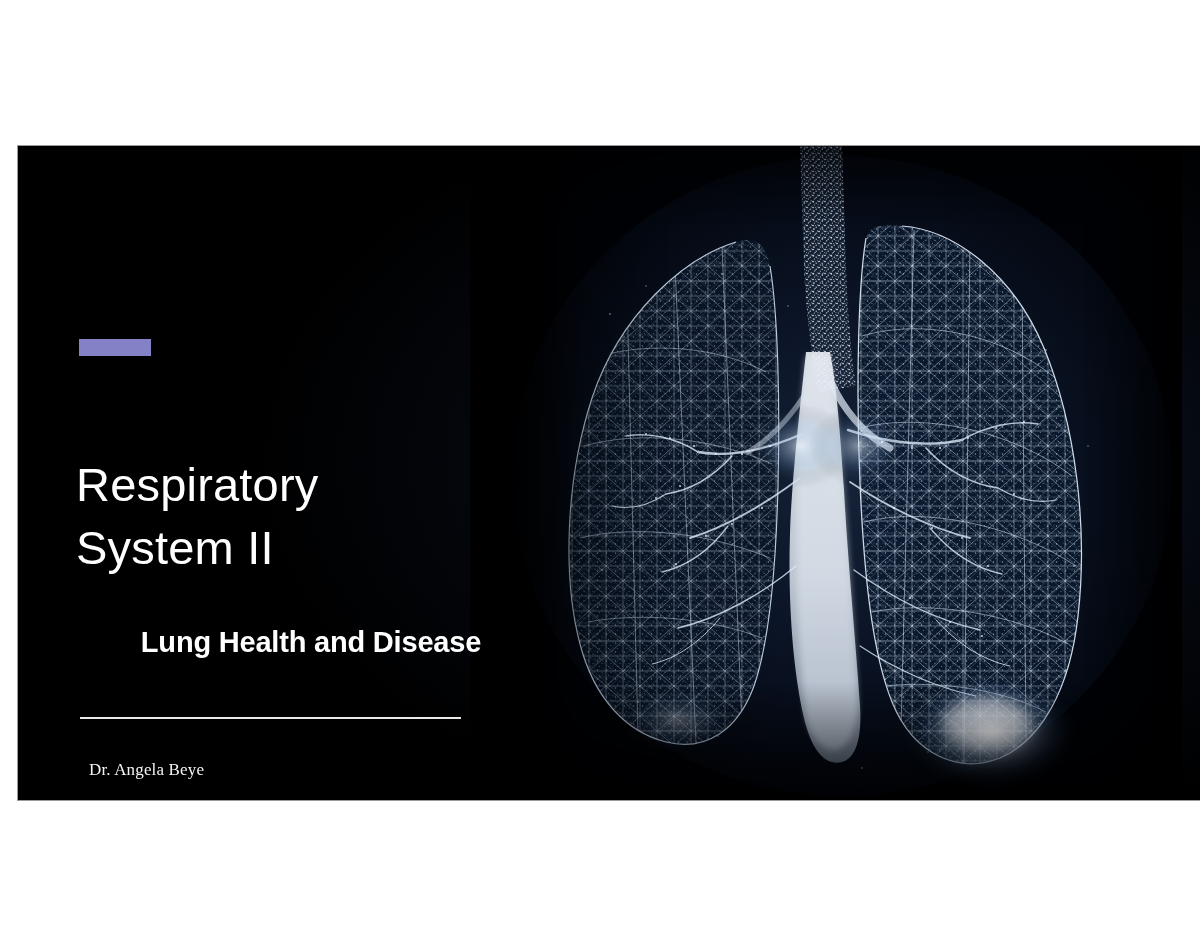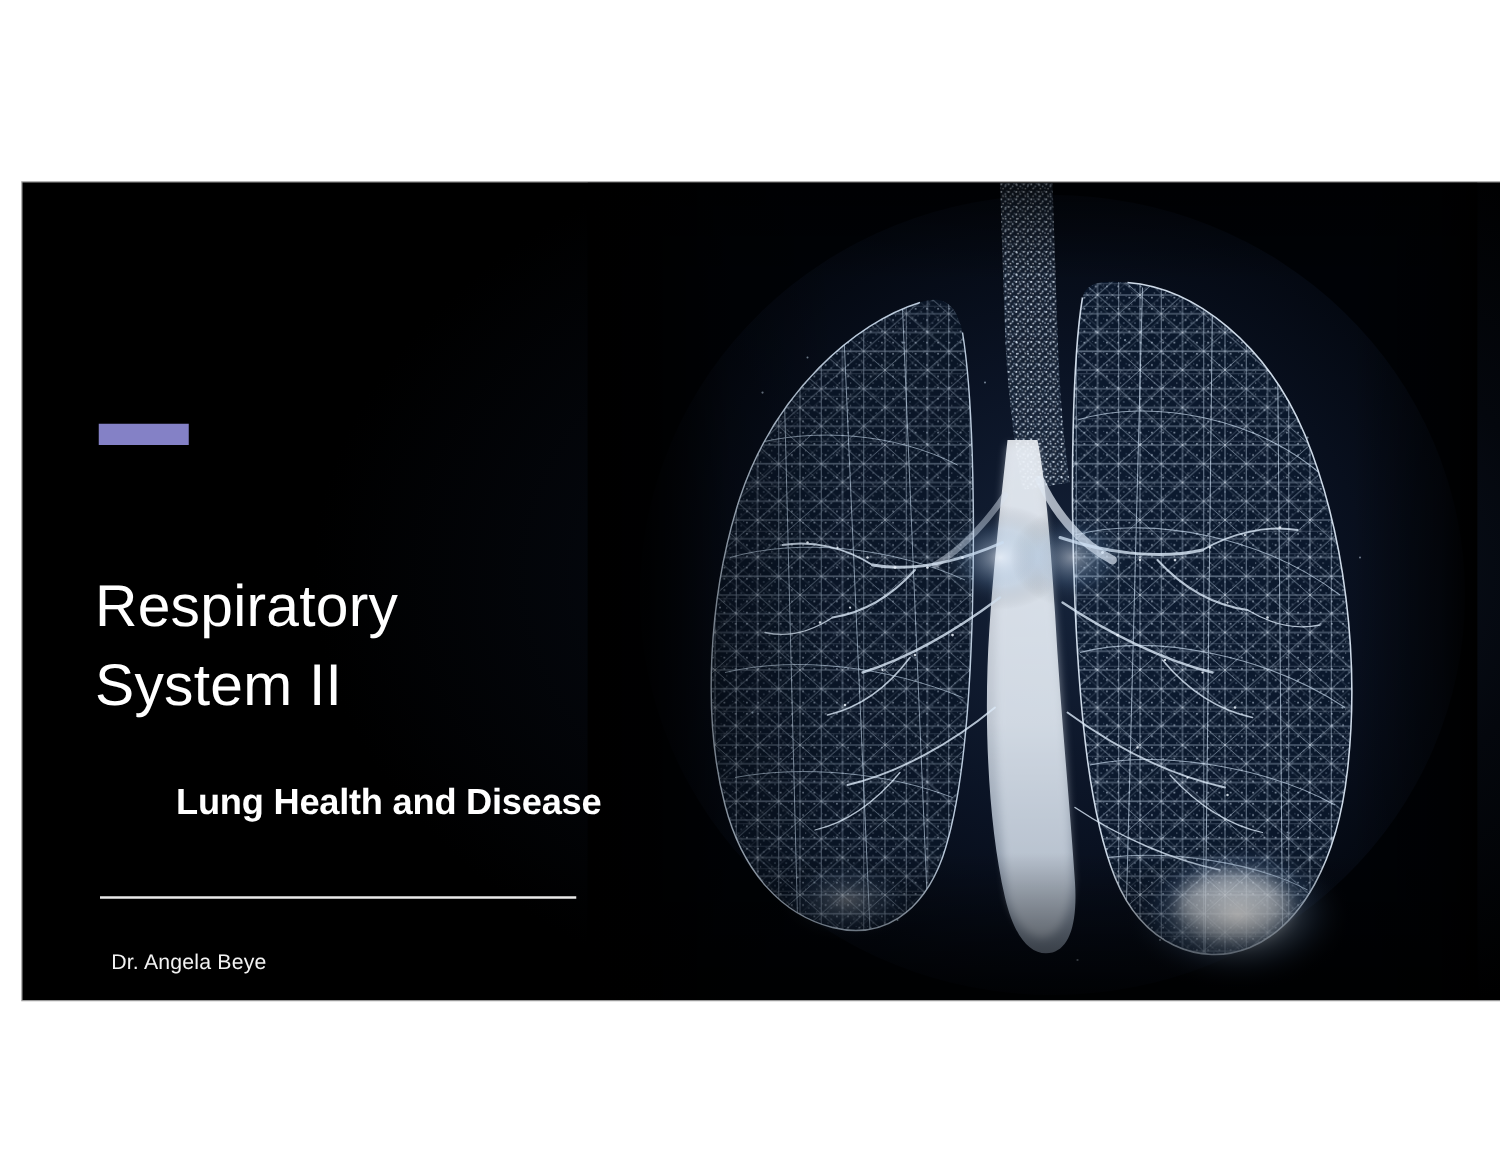--- a/index.html
+++ b/index.html
@@ -90,20 +90,21 @@
   .byline {
     position: absolute;
     left: 71px;
     top: 605px;
     width: 400px;
     color: #f2f2f2;
     font-size: 17px;
     font-weight: 400;
     line-height: 2.28;
     letter-spacing: 0.15px;
+    font-family: Liberation Serif, serif;
   }
   .byline .line { display: block; }
 
   
   .lung-art {
     position: absolute;
     left: 452px;
     top: 0px;
     width: 712px;
     height: 654px;

